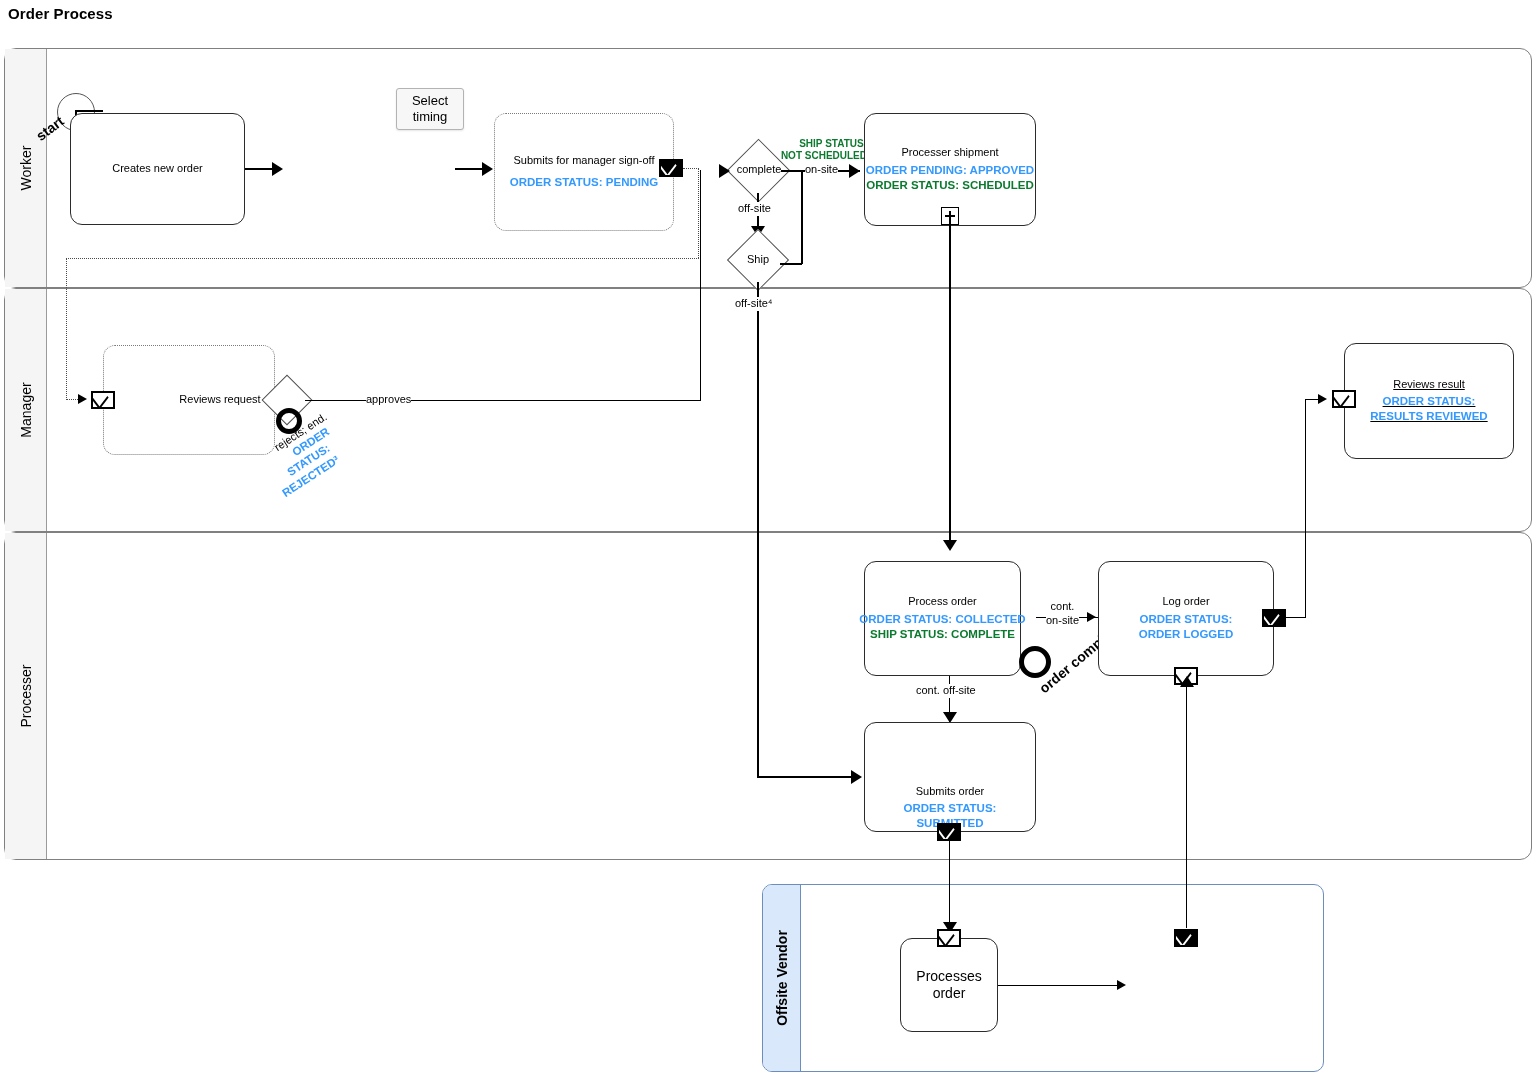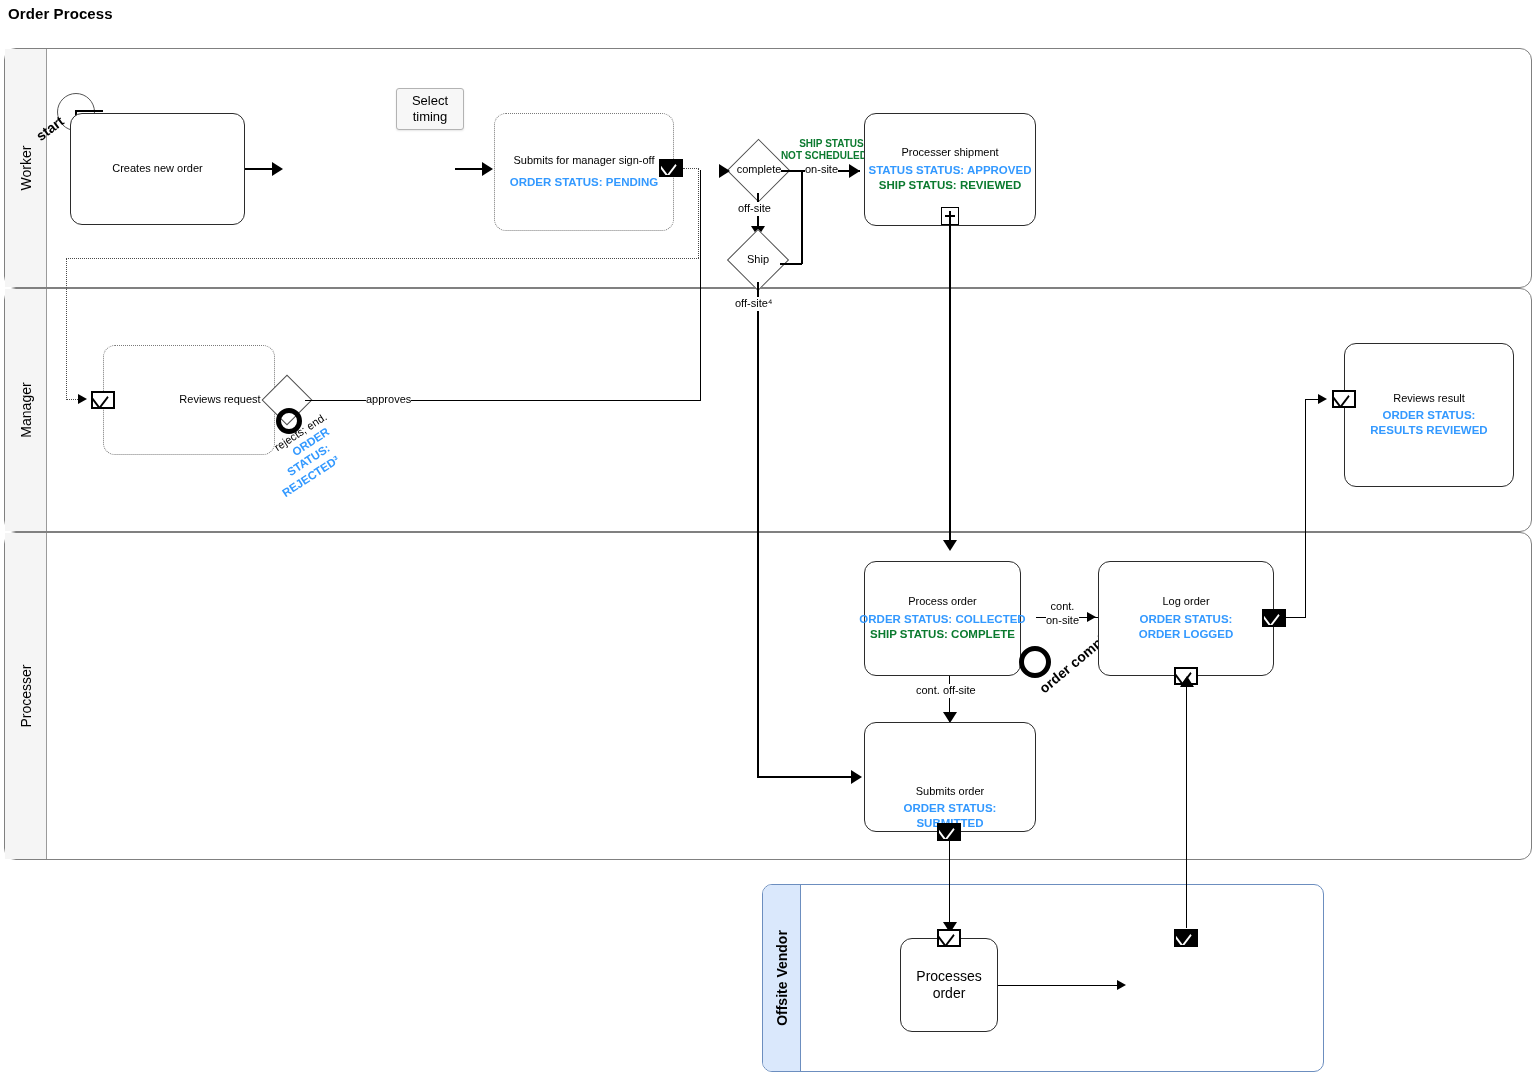--- a/index.html
+++ b/index.html
@@ -367,22 +367,22 @@
   <div class="ln h" style="left:780px; top:263px; width:22px;"></div>
   <div class="ln v" style="left:801px; top:170px; height:94px;"></div>
 
   <div class="ln v" style="left:757px; top:282px; height:495px;"></div>
   <div class="flow-label" style="left:735px; top:297px;">off-site⁴</div>
   <div class="ln h" style="left:757px; top:776px; width:96px;"></div>
   <div class="arrow right" style="left:851px; top:770px;"></div>
 
   <div class="task" style="left:864px; top:113px; width:172px; height:113px;">
     <div class="tname">Processer shipment</div>
-    <div class="status blue" style="margin-top:3px;">STATUS STATUS: APPROVED</div>
-    <div class="status green">SHIP STATUS: REVIEWED</div>
+    <div class="status blue" style="margin-top:3px;">ORDER PENDING: APPROVED</div>
+    <div class="status green">ORDER STATUS: SCHEDULED</div>
   </div>
   <div class="plus-marker" style="left:941px; top:207px;"></div>
 
   <div class="ln v" style="left:949px; top:216px; height:330px;"></div>
   <div class="arrow down" style="left:943px; top:540px;"></div>
 
   <div class="task dotted" style="left:103px; top:345px; width:172px; height:110px;padding-left:44px;">
     <div class="tname" style="margin-left:18px;">Reviews request</div>
   </div>
 
@@ -394,21 +394,21 @@
 
   <div class="rot-label" style="left:272px; top:443px; transform: rotate(-33deg);">rejects; end.</div>
   <div class="rot-label rot-blue" style="left:290px; top:448px; transform: rotate(-33deg);">ORDER</div>
   <div class="rot-label rot-blue" style="left:285px; top:468px; transform: rotate(-33deg);">STATUS:</div>
   <div class="rot-label rot-blue" style="left:280px; top:489px; transform: rotate(-33deg);">REJECTED³</div>
 
   <div class="ln thin h" style="left:305px; top:400px; width:396px;"></div>
   <div class="flow-label" style="left:366px; top:393px;">approves</div>
   <div class="ln thin v" style="left:700px; top:170px; height:231px;"></div>
 
-  <div class="task" style="left:1344px; top:343px; width:170px; height:144px;">
+  <div class="task" style="left:1344px; top:343px; width:170px; height:116px;text-decoration:underline;">
     <div class="tname">Reviews result</div>
     <div class="status blue" style="margin-top:3px;">ORDER STATUS:</div>
     <div class="status blue">RESULTS REVIEWED</div>
   </div>
   <div class="env" style="left:1332px; top:390px;"></div>
 
   <div class="task" style="left:864px; top:561px; width:157px; height:115px;">
     <div class="tname">Process order</div>
     <div class="status blue" style="margin-top:3px;">ORDER STATUS: COLLECTED</div>
     <div class="status green">SHIP STATUS: COMPLETE</div>

